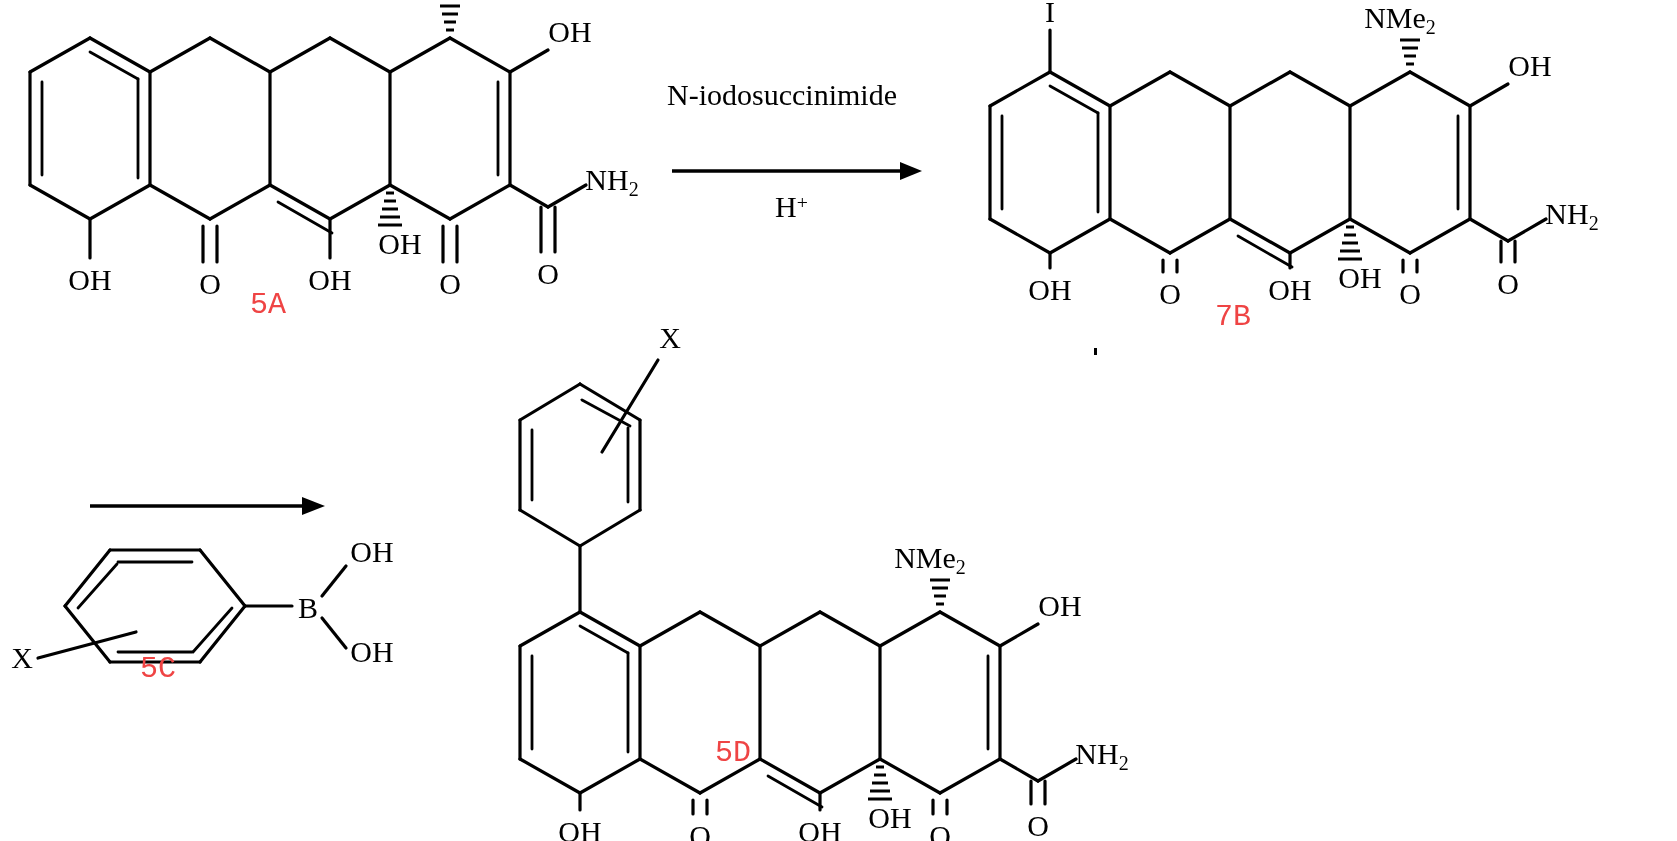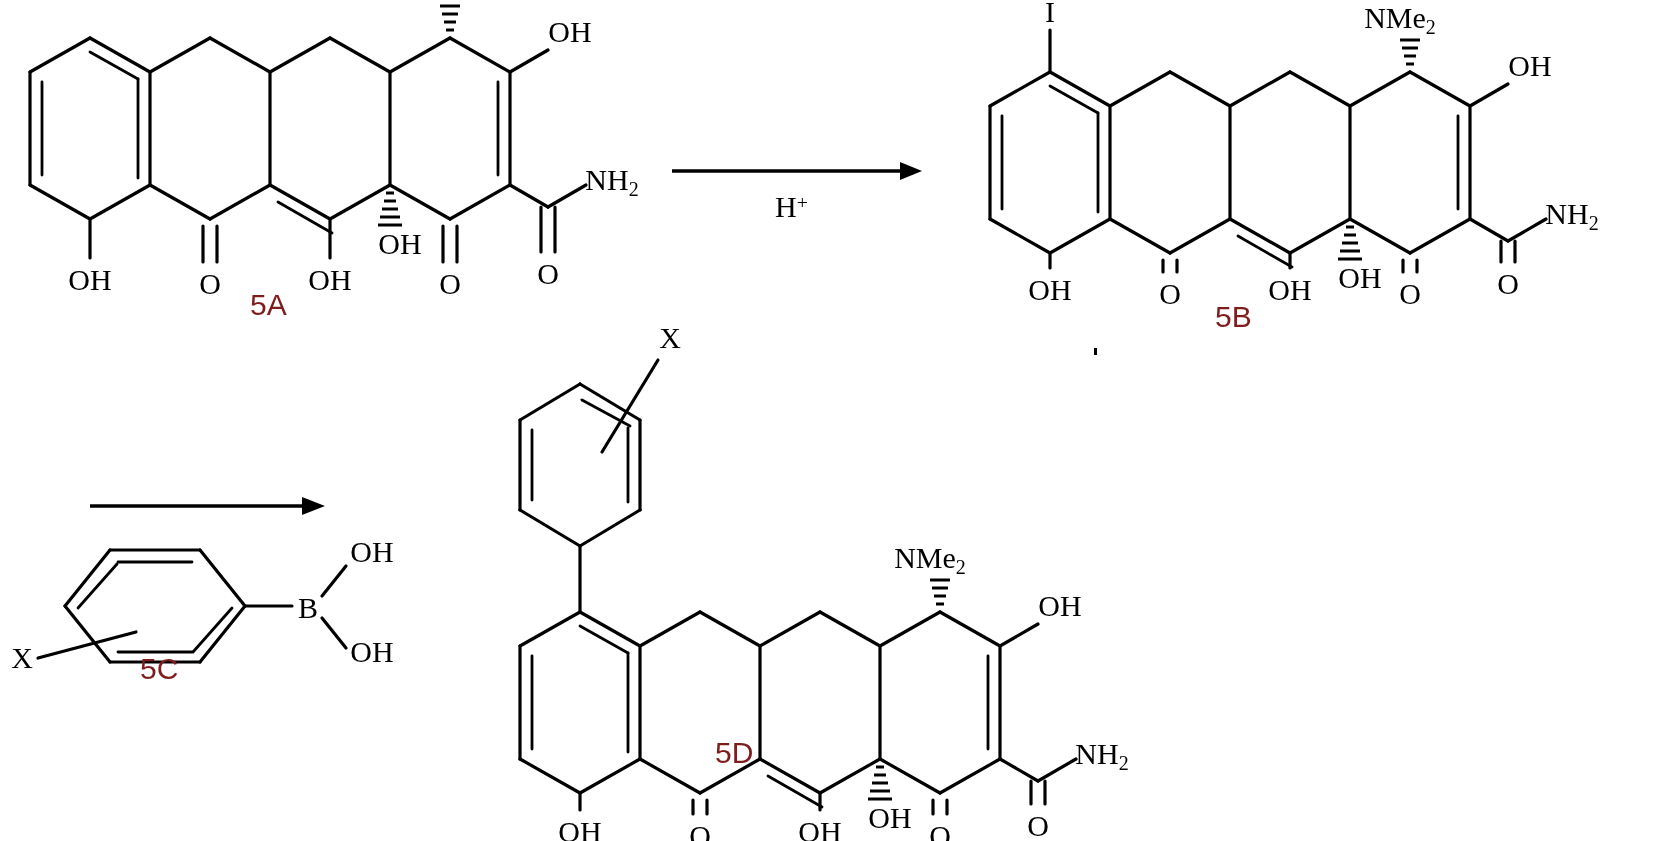--- a/index.html
+++ b/index.html
@@ -46,23 +46,23 @@
     text-anchor: middle;
     dominant-baseline: alphabetic;
   }
   .atom-label-sub {
     font-family: "Liberation Serif", serif;
     font-size: 20px;
     fill: #000000;
   }
   .cmpd-label {
     position: absolute;
-    font-family: Liberation Sans, sans-serif;
+    font-family: Liberation Mono, monospace;
     font-size: 30px;
-    color: #7f1d1d;
+    color: #ef4444;
     white-space: nowrap;
   }
   .reagent-text {
     position: absolute;
     font-family: "Liberation Serif", serif;
     font-size: 30px;
     color: #000000;
     white-space: nowrap;
   }
   .reagent-text sub {
@@ -168,20 +168,21 @@
     </g>
     <text class="atom-label" x="400" y="254">OH</text>
 
     <path class="bond" d="M 443 226 L 443 262"></path>
     <path class="bond" d="M 457 226 L 457 262"></path>
     <text class="atom-label" x="450" y="294">O</text>
   </svg>
 
   <div class="cmpd-label" style="left:250px; top:288px;">5A</div>
 
+  <div class="reagent-text" style="left:667px; top:78px;">N-iodosuccinimide</div>
 
   <svg class="arrow-svg" style="left:672px; top:160px;" width="250" height="22" viewBox="0 0 250 22">
     <line class="arrow-line" x1="0" y1="11" x2="232" y2="11"></line>
     <polygon class="arrow-head" points="228,2 250,11 228,20"></polygon>
   </svg>
 
   <div class="reagent-text" style="left:775px; top:190px;">H<sup>+</sup></div>
 
   <svg class="struct-svg" style="left:960px; top:0px;" width="710" height="300" viewBox="0 0 710 300">
 
@@ -250,21 +251,21 @@
       <line x1="380" y1="251" x2="400" y2="251"></line>
       <line x1="378" y1="259" x2="402" y2="259"></line>
     </g>
     <text class="atom-label" x="400" y="288">OH</text>
 
     <path class="bond" d="M 443 260 L 443 272"></path>
     <path class="bond" d="M 457 260 L 457 272"></path>
     <text class="atom-label" x="450" y="304">O</text>
   </svg>
 
-  <div class="cmpd-label" style="left:1215px; top:300px;">5B</div>
+  <div class="cmpd-label" style="left:1215px; top:300px;">7B</div>
 
   <div class="stray-dot" style="left:1094px; top:348px;"></div>
 
 
   <svg class="arrow-svg" style="left:90px; top:495px;" width="235" height="22" viewBox="0 0 235 22">
     <line class="arrow-line" x1="0" y1="11" x2="216" y2="11"></line>
     <polygon class="arrow-head" points="212,2 235,11 212,20"></polygon>
   </svg>
 
   <svg class="struct-svg" style="left:30px; top:540px;" width="340" height="140" viewBox="0 0 340 140">

